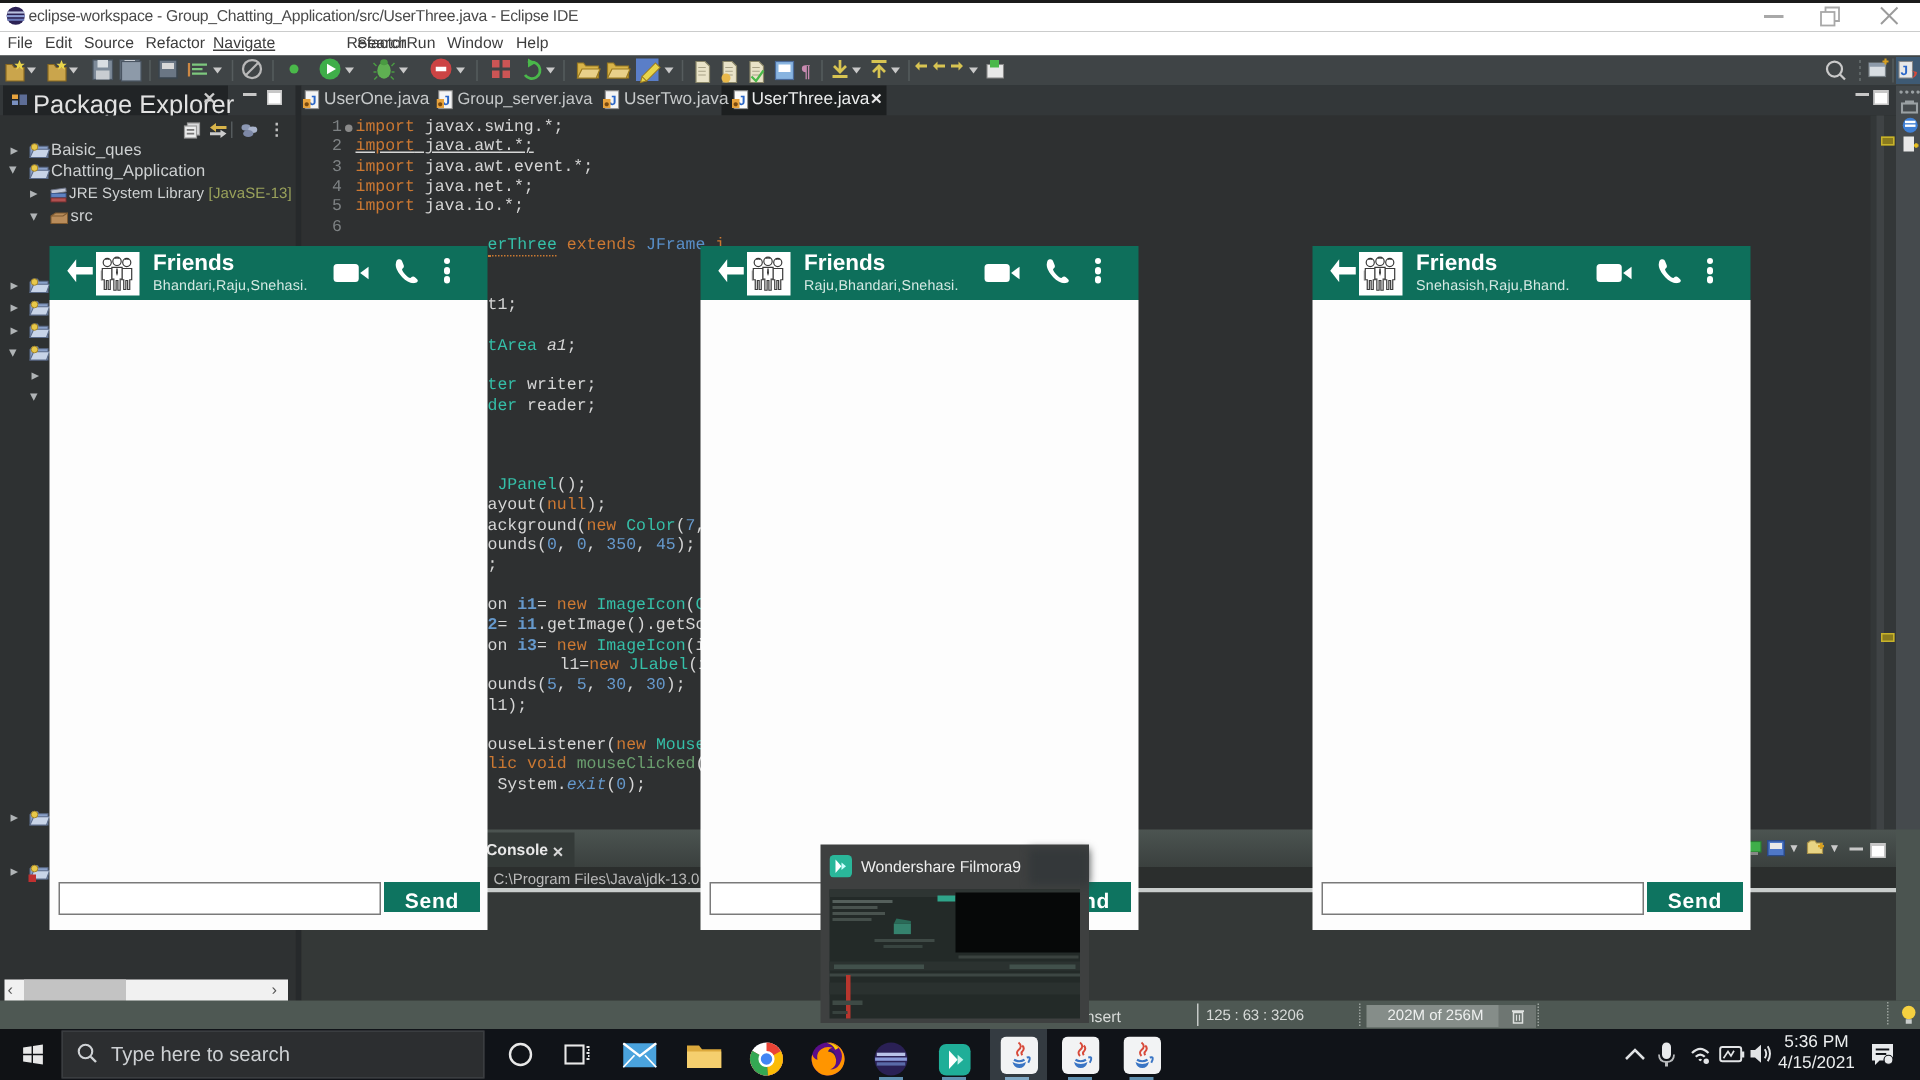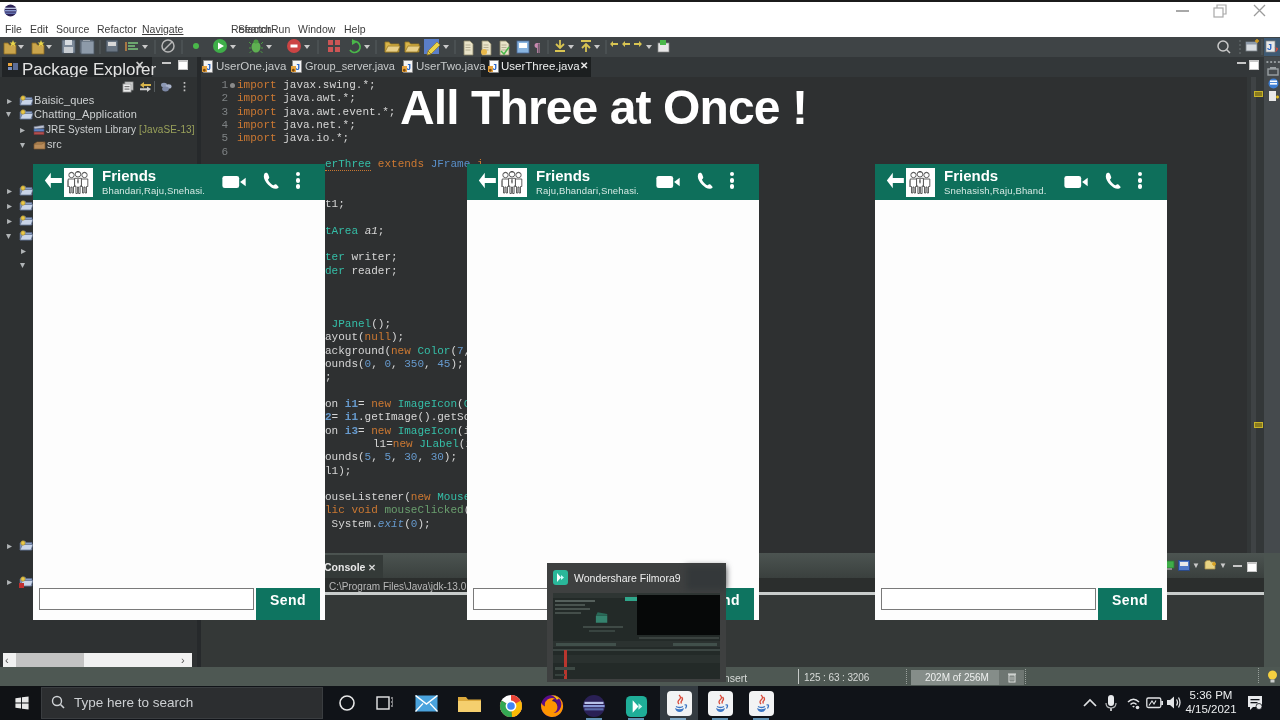--- a/index.html
+++ b/index.html
@@ -23,34 +23,35 @@
   .backarrow{position:absolute;left:9px;top:8px;width:21px;height:17px;}
   .avatar{position:absolute;left:31px;top:3.5px;width:29px;height:29px;background:#fff;}
   .chattitle{position:absolute;left:69px;top:3px;font-size:15px;font-weight:bold;color:#fff;}
   .chatsub{position:absolute;left:69px;top:20.5px;font-size:9.5px;color:#d5e9e3;letter-spacing:0.15px;}
   .cam{position:absolute;left:189px;top:11px;width:25px;height:14px;}
   .phone{position:absolute;left:229px;top:8px;width:17px;height:17px;}
   .dots{position:absolute;left:263px;top:8px;}
   .dots i{display:block;width:4.4px;height:4.4px;border-radius:50%;background:#fff;margin-bottom:1.8px;}
   .chatbody{position:absolute;left:0;top:36px;width:292px;height:420px;background:#fdfdfd;}
   .chatinput{position:absolute;left:6px;top:424px;width:213px;height:20px;background:#fff;border:1px solid #7a7a7a;}
-  .sendbtn{position:absolute;left:223px;top:424px;width:64px;height:32px;background:#0e7460;color:#fff;font-weight:bold;font-size:14px;text-align:center;line-height:24px;letter-spacing:0.5px;}
+  .sendbtn{position:absolute;left:223px;top:424px;width:64px;height:20px;background:#0e7460;color:#fff;font-weight:bold;font-size:14px;text-align:center;line-height:24px;letter-spacing:0.5px;}
 </style>
 </head>
 <body>
 <div id="screen">
 
   <div class="abs" style="left:0;top:0;width:1280px;height:2px;background:#1b1b1b;"></div>
   <div class="abs" style="left:0;top:2px;width:1280px;height:19px;background:#ffffff;"></div>
   <svg class="abs" style="left:4px;top:4px;" width="13" height="13" viewBox="0 0 15 15">
     <circle cx="7.5" cy="7.5" r="7" fill="#2c2255"></circle>
     <rect x="1" y="4.2" width="13" height="1.6" fill="#b9c1e0"></rect>
     <rect x="0.6" y="7" width="13.8" height="1.6" fill="#8fa0d8"></rect>
     <rect x="1" y="9.8" width="13" height="1.6" fill="#6a79b8"></rect>
   </svg>
+  <div class="abs" style="left:19px;top:5px;font-size:10.5px;letter-spacing:-0.2px;color:#4a4a4a;">eclipse-workspace - Group_Chatting_Application/src/UserThree.java - Eclipse IDE</div>
 
   <div class="abs" style="left:1176px;top:10px;width:13px;height:2px;background:#a8a8a8;"></div>
   <svg class="abs" style="left:1213px;top:4px;" width="14" height="14" viewBox="0 0 14 14">
     <rect x="1" y="4" width="9" height="9" fill="none" stroke="#a8a8a8" stroke-width="1.2"></rect>
     <path d="M4 4 V1 H13 V10 H10" fill="none" stroke="#a8a8a8" stroke-width="1.2"></path>
   </svg>
   <svg class="abs" style="left:1253px;top:4px;" width="13" height="13" viewBox="0 0 13 13">
     <path d="M1 1 L12 12 M12 1 L1 12" stroke="#9b9b9b" stroke-width="1.3"></path>
   </svg>
 
@@ -360,21 +361,21 @@
   <div class="abs" style="left:201px;top:77px;width:1063px;height:476px;background:#2e3031;"></div>
   <div id="code">
     <div class="ln" style="left:210px;top:79px;">1</div>
     <div class="abs" style="left:230px;top:82.5px;width:5px;height:5px;border-radius:50%;background:#8a8a8a;"></div>
     <div class="ln" style="left:210px;top:92.4px;">2</div>
     <div class="ln" style="left:210px;top:105.7px;">3</div>
     <div class="ln" style="left:210px;top:119px;">4</div>
     <div class="ln" style="left:210px;top:132.4px;">5</div>
     <div class="ln" style="left:210px;top:145.7px;">6</div>
     <div class="cl" style="left:237px;top:79px;"><span class="kw">import</span> javax.swing.*;</div>
-    <div class="cl" style="left:237px;top:92.4px;"><span class="kw">import</span> java.awt.*;</div>
+    <div class="cl" style="left:237px;top:92.4px;text-decoration:underline;"><span class="kw">import</span> java.awt.*;</div>
     <div class="cl" style="left:237px;top:105.7px;"><span class="kw">import</span> java.awt.event.*;</div>
     <div class="cl" style="left:237px;top:119px;"><span class="kw">import</span> java.net.*;</div>
     <div class="cl" style="left:237px;top:132.4px;"><span class="kw">import</span> java.io.*;</div>
     <div class="cl" style="left:325px;top:158.3px;"><span class="ty" style="border-bottom:1px dotted #c87832;">erThree</span> <span class="kw">extends</span> <span style="color:#598fc9;">JFrame</span> <span class="kw">i</span></div>
     <div class="cl" style="left:325px;top:198px;">t1;</div>
     <div class="cl" style="left:325px;top:224.7px;"><span class="ty">tArea</span> <span class="it">a1</span>;</div>
     <div class="cl" style="left:325px;top:251.4px;"><span class="ty">ter</span> writer;</div>
     <div class="cl" style="left:325px;top:264.7px;"><span class="ty">der</span> reader;</div>
     <div class="cl" style="left:325px;top:318px;"> <span class="ty">JPanel</span>();</div>
     <div class="cl" style="left:325px;top:331.2px;font-family:Liberation Mono, monospace;">ayout(<span class="kw">null</span>);</div>
@@ -540,21 +541,20 @@
           <i></i>
           <i></i>
           <i></i>
         </div>
     </div>
     <div class="chatbody"></div>
     <div class="chatinput"></div>
     <div class="sendbtn">Send</div>
   </div>
 
-  <div class="abs" style="left:400px;top:80px;font-size:48px;font-weight:bold;color:#ffffff;white-space:nowrap;letter-spacing:-0.9px;">All Three at Once !</div>
 
   <div id="popup" class="abs" style="left:547px;top:563px;width:179px;height:119px;background:#3e4040;">
     <svg class="abs" style="left:6px;top:7px;" width="15" height="15" viewBox="0 0 15 15">
       <rect x="0" y="0" width="15" height="15" rx="3" fill="#2ab79a"></rect>
       <path d="M4 3 L8 7.5 L4 12 Z" fill="#fff"></path>
         <path d="M8 5 L11 7.5 L8 10 Z" fill="#cff"></path>
     </svg>
     <div class="abs" style="left:27px;top:9px;font-size:10.5px;color:#efefef;">Wondershare Filmora9</div>
     <div class="abs" style="left:139px;top:3px;width:40px;height:24px;background:#34383a;filter:blur(3px);"></div>
 

